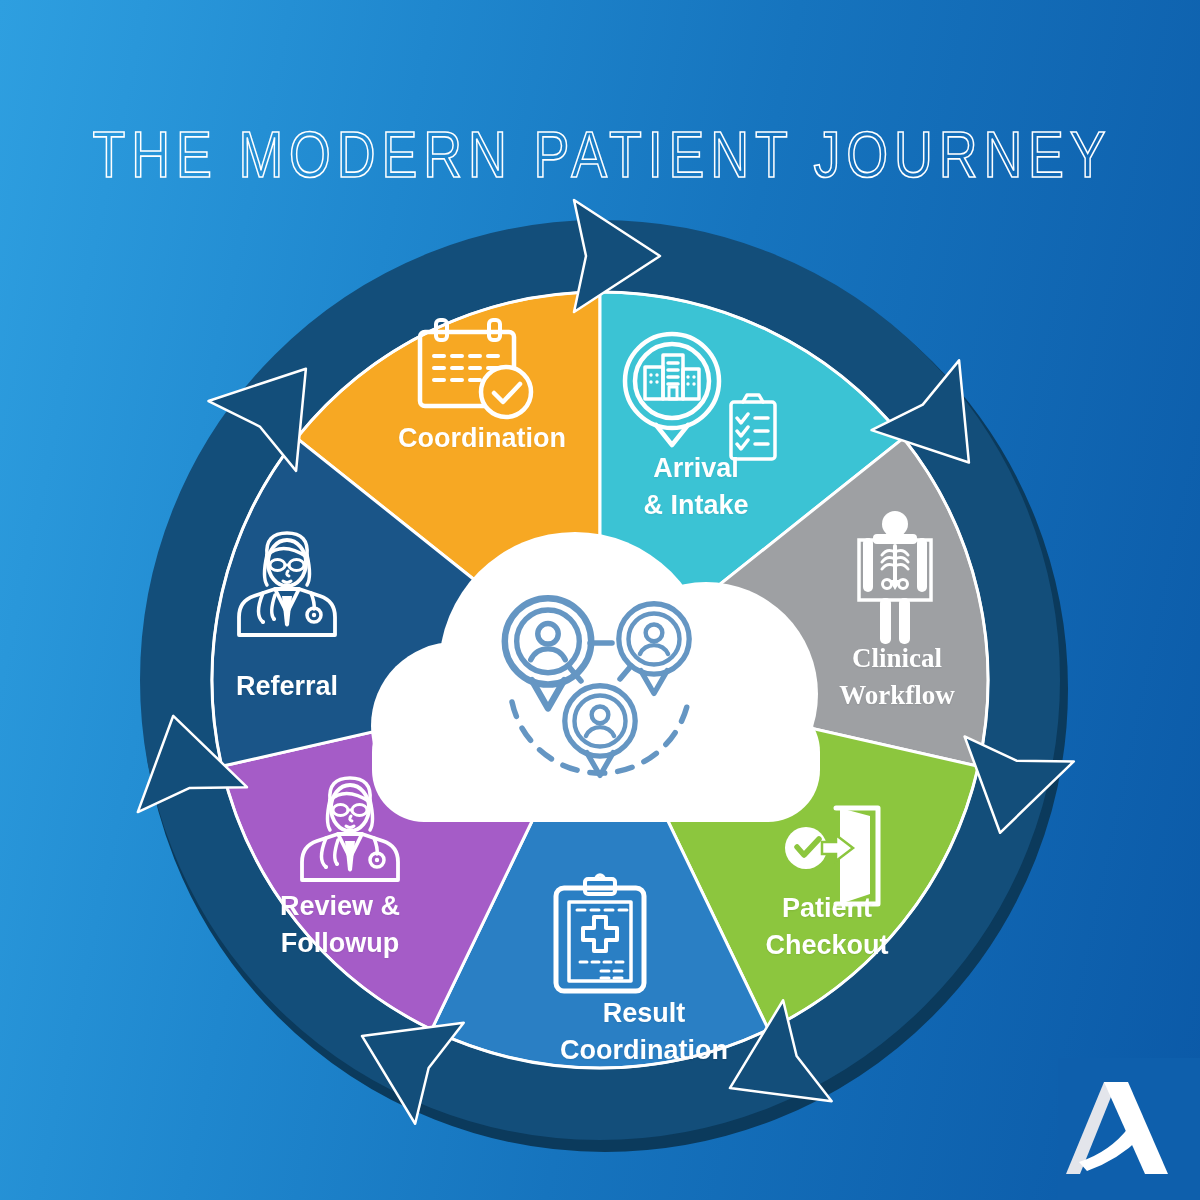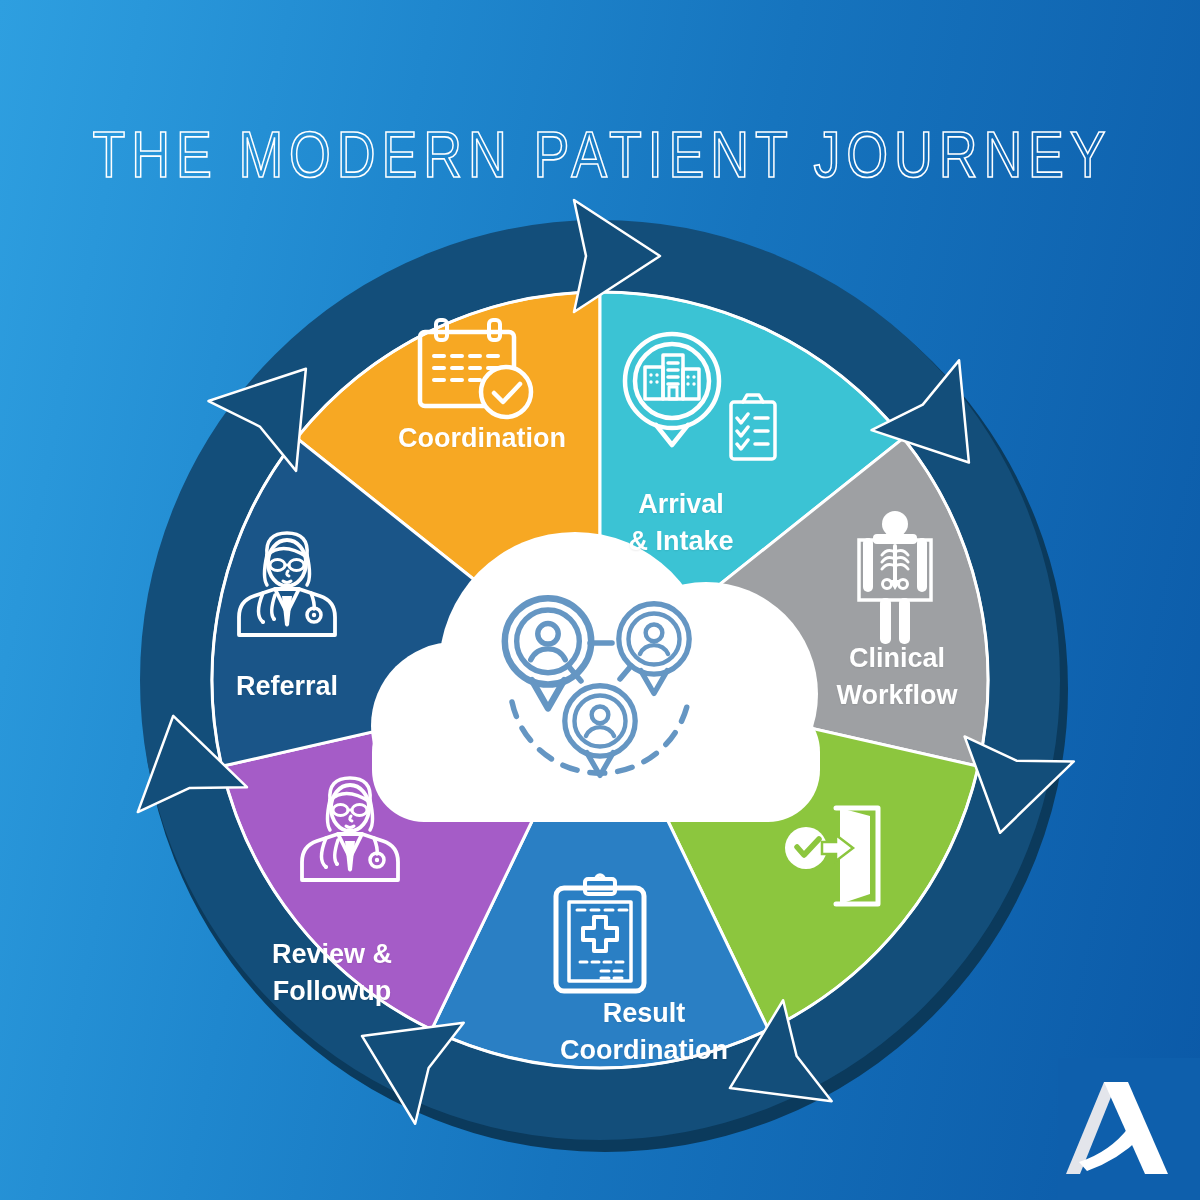--- a/index.html
+++ b/index.html
@@ -31,25 +31,25 @@
     transform:translateX(-50%);
     text-align:center;
     color:#fff;
     font-size:27px;
     font-weight:700;
     line-height:37px;
     white-space:nowrap;
     text-shadow:0 1px 2px rgba(0,0,0,0.08);
   }
   .lbl-appointment{left:482px;top:420px;}
-  .lbl-arrival{left:681px;top:450px;margin-top:36px;}
-  .lbl-clinical{left:897px;top:640px;}
+  .lbl-arrival{left:696px;top:450px;}
+  .lbl-clinical{left:897px;top:640px;font-family:Liberation Serif, serif;}
   .lbl-checkout{left:827px;top:890px;}
   .lbl-result{left:600px;top:995px;margin-left:44px;}
-  .lbl-review{left:332px;top:888px;margin-top:48px;}
+  .lbl-review{left:340px;top:888px;}
   .lbl-referral{left:287px;top:640px;margin-top:28px;}
 </style>
 </head>
 <body>
 
 <div class="canvas">
 
   <div class="title">THE MODERN PATIENT JOURNEY</div>
 
   <svg class="wheel-svg" width="1200" height="1200" viewBox="0 0 1200 1200">
@@ -243,20 +243,24 @@
     <div>Coordination</div>
   </div>
   <div class="seg-label lbl-arrival">
     <div>Arrival</div>
     <div>&amp; Intake</div>
   </div>
   <div class="seg-label lbl-clinical">
     <div>Clinical</div>
     <div>Workflow</div>
   </div>
+  <div class="seg-label lbl-checkout">
+    <div>Patient</div>
+    <div>Checkout</div>
+  </div>
   <div class="seg-label lbl-result">
     <div>Result</div>
     <div>Coordination</div>
   </div>
   <div class="seg-label lbl-review">
     <div>Review &amp;</div>
     <div>Followup</div>
   </div>
   <div class="seg-label lbl-referral">
     <div>Referral</div>

